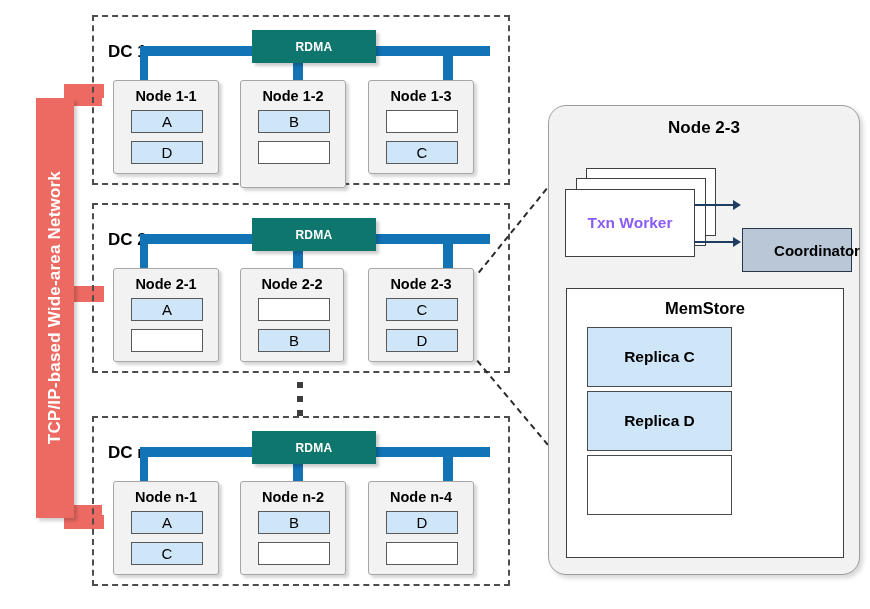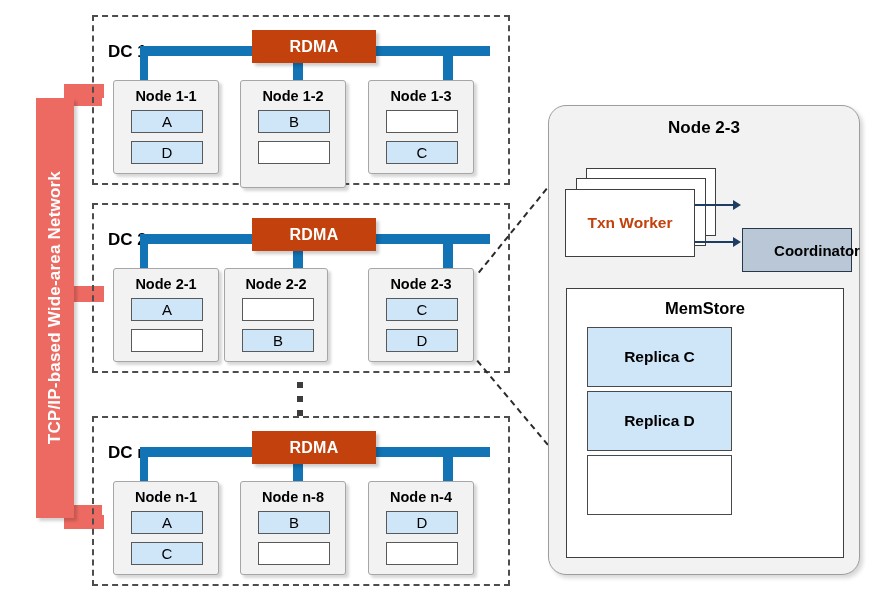--- a/index.html
+++ b/index.html
@@ -16,21 +16,21 @@
   .stub-t-h{left:64px;top:84px;width:40px;height:14px;}
   .stub-m{left:72px;top:286px;width:32px;height:16px;}
   .stub-b-v{left:64px;top:505px;width:38px;height:24px;}
   .stub-b-h{left:64px;top:515px;width:40px;height:14px;}
 
   
   .dc{position:absolute;border:2px dashed #4d4d4d;box-sizing:border-box;}
   .dc-label{position:absolute;font-weight:bold;font-size:17px;color:#000;}
 
   
-  .rdma{position:absolute;background:#c2410c;color:#fff;font-weight:bold;font-size:16px;
+  .rdma{position:absolute;background:#0f766e;color:#fff;font-weight:bold;font-size:12px;
     display:flex;align-items:center;justify-content:center;
     box-shadow:3px 3px 3px rgba(0,0,0,.20);letter-spacing:.3px;}
   .link{position:absolute;background:#1273b5;}
 
   
   .node{position:absolute;background:#f2f2f2;border:1px solid #a6a6a6;border-radius:3px;
     box-shadow:3px 3px 3px rgba(0,0,0,.16);box-sizing:border-box;}
   .node-title{position:absolute;left:0;right:0;top:7px;text-align:center;
     font-weight:bold;font-size:14.5px;color:#000;}
   .slot{position:absolute;height:23px;border:1.4px solid #595959;box-sizing:border-box;
@@ -45,21 +45,21 @@
 
   
   .panel{position:absolute;left:548px;top:105px;width:312px;height:470px;
     background:#f2f2f2;border:1px solid #9d9d9d;border-radius:18px;
     box-shadow:3px 3px 4px rgba(0,0,0,.16);box-sizing:border-box;}
   .panel-title{position:absolute;left:0;right:0;top:12px;text-align:center;
     font-weight:bold;font-size:17px;color:#000;}
 
   .worker{position:absolute;background:#ffffff;border:1.6px solid #3f3f3f;box-sizing:border-box;}
   .worker-front{display:flex;align-items:center;justify-content:center;
-    font-weight:bold;font-size:15.5px;color:#c2410c;}
+    font-weight:bold;font-size:15.5px;color:#8b5cf6;}
   .gbox{position:absolute;background:#b9c7d6;border:1.6px solid #26374a;box-sizing:border-box;
     display:flex;align-items:center;justify-content:center;font-weight:bold;font-size:15px;color:#000;}
 
   .arrow-line{position:absolute;background:#1f3c63;height:2px;}
   .arrow-head{position:absolute;width:0;height:0;border-top:5px solid transparent;
     border-bottom:5px solid transparent;border-left:8px solid #1f3c63;}
 
   .memstore{position:absolute;left:17px;top:182px;width:278px;height:270px;
     background:#ffffff;border:1.6px solid #3f3f3f;box-sizing:border-box;}
   .mem-title{position:absolute;left:0;right:0;top:10px;text-align:center;
@@ -117,21 +117,21 @@
   <div class="link" style="left:293px;top:250px;width:10px;height:24px;"></div>
   <div class="link" style="left:368px;top:234px;width:122px;height:10px;"></div>
   <div class="link" style="left:443px;top:240px;width:10px;height:34px;"></div>
   <div class="rdma" style="left:252px;top:218px;width:124px;height:33px;">RDMA</div>
 
   <div class="node" style="left:113px;top:268px;width:106px;height:94px;">
     <div class="node-title">Node 2-1</div>
     <div class="slot filled" style="left:17px;top:29px;width:72px;">A</div>
     <div class="slot" style="left:17px;top:60px;width:72px;"></div>
   </div>
-  <div class="node" style="left:224px;top:268px;width:104px;height:94px;">
+  <div class="node" style="left:240px;top:268px;width:104px;height:94px;">
     <div class="node-title">Node 2-2</div>
     <div class="slot" style="left:17px;top:29px;width:72px;"></div>
     <div class="slot filled" style="left:17px;top:60px;width:72px;">B</div>
   </div>
   <div class="node" style="left:368px;top:268px;width:106px;height:94px;">
     <div class="node-title">Node 2-3</div>
     <div class="slot filled" style="left:17px;top:29px;width:72px;">C</div>
     <div class="slot filled" style="left:17px;top:60px;width:72px;">D</div>
   </div>
 
@@ -147,21 +147,21 @@
   <div class="link" style="left:368px;top:447px;width:122px;height:10px;"></div>
   <div class="link" style="left:443px;top:453px;width:10px;height:34px;"></div>
   <div class="rdma" style="left:252px;top:431px;width:124px;height:33px;">RDMA</div>
 
   <div class="node" style="left:113px;top:481px;width:106px;height:94px;">
     <div class="node-title">Node n-1</div>
     <div class="slot filled" style="left:17px;top:29px;width:72px;">A</div>
     <div class="slot filled" style="left:17px;top:60px;width:72px;">C</div>
   </div>
   <div class="node" style="left:240px;top:481px;width:106px;height:94px;">
-    <div class="node-title">Node n-8</div>
+    <div class="node-title">Node n-2</div>
     <div class="slot filled" style="left:17px;top:29px;width:72px;">B</div>
     <div class="slot" style="left:17px;top:60px;width:72px;"></div>
   </div>
   <div class="node" style="left:368px;top:481px;width:106px;height:94px;">
     <div class="node-title">Node n-4</div>
     <div class="slot filled" style="left:17px;top:29px;width:72px;">D</div>
     <div class="slot" style="left:17px;top:60px;width:72px;"></div>
   </div>
 
   <div class="leader" style="left:478px;top:272px;width:108px;transform:rotate(-51deg);"></div>

